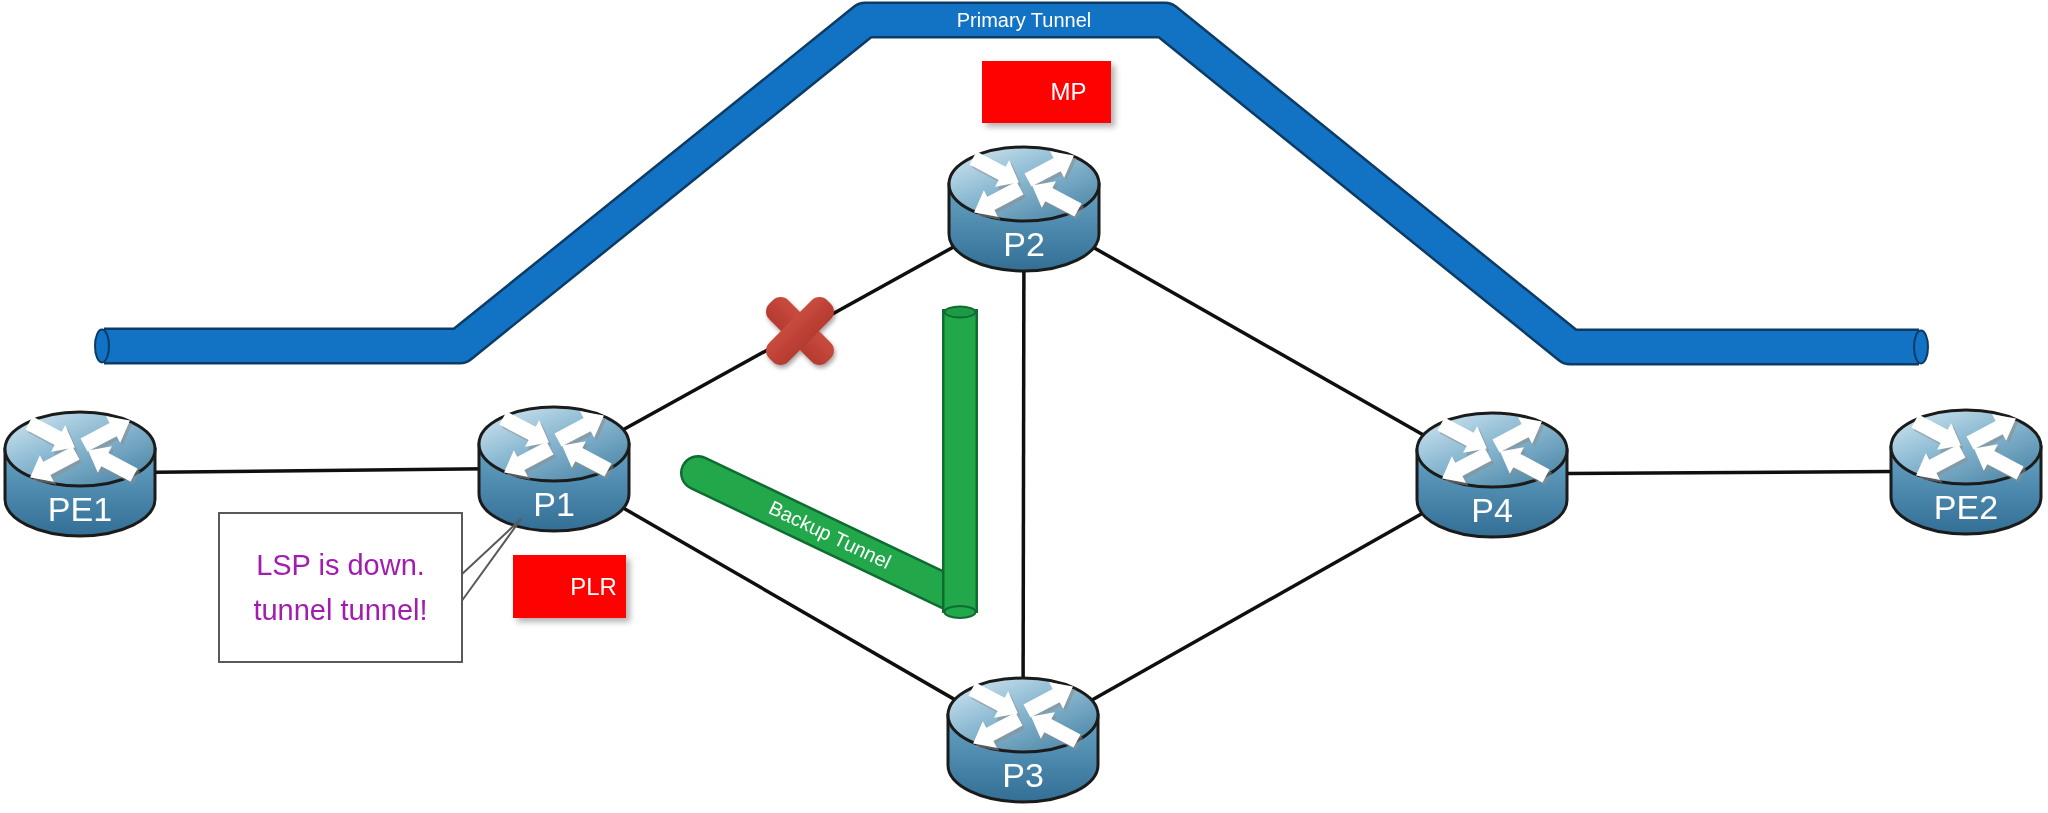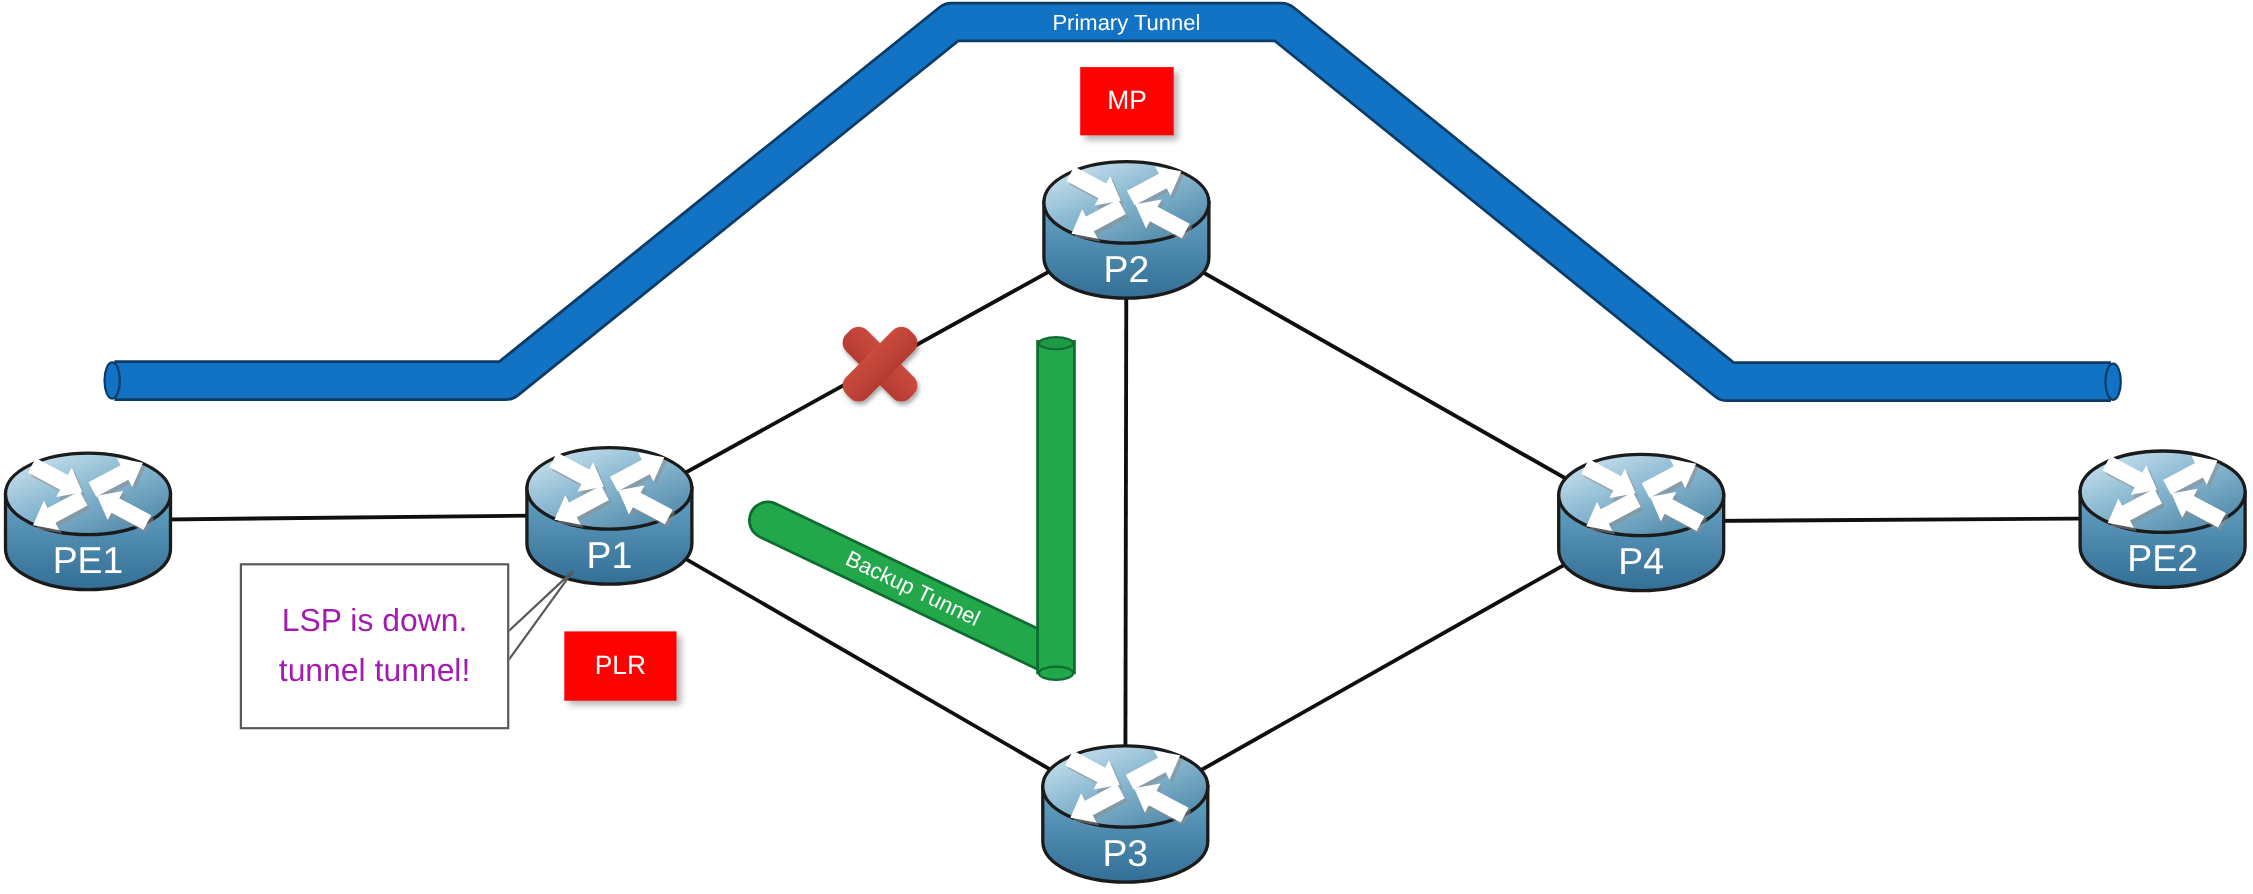--- a/index.html
+++ b/index.html
@@ -201,25 +201,25 @@
           <use href="#arw" transform="translate(74,44) rotate(152)"></use>
           <use href="#arw" transform="translate(132,66) rotate(208)"></use>
         </g>
       </g>
       <text class="r-label" x="78" y="112" text-anchor="middle">PE2</text>
     </g>
 
     <path d="M461,575 L521,519 L461,602" fill="#ffffff" stroke="#595959" stroke-width="2"></path>
   </svg>
 
-  <div class="badge" style="left:982px;top:61px;width:85px;height:62px;">
+  <div class="badge" style="left:982px;top:61px;width:85px;height:62px;padding-left:44px;">
     <span>MP</span>
   </div>
 
-  <div class="badge" style="left:513px;top:574px;width:102px;height:63px;">
+  <div class="badge" style="left:513px;top:555px;width:65px;height:63px;padding-left:48px;">
     <span>PLR</span>
   </div>
 
   <div class="callout">
     <div>LSP is down.</div>
     <div>tunnel tunnel!</div>
   </div>
 
 </div>
 

